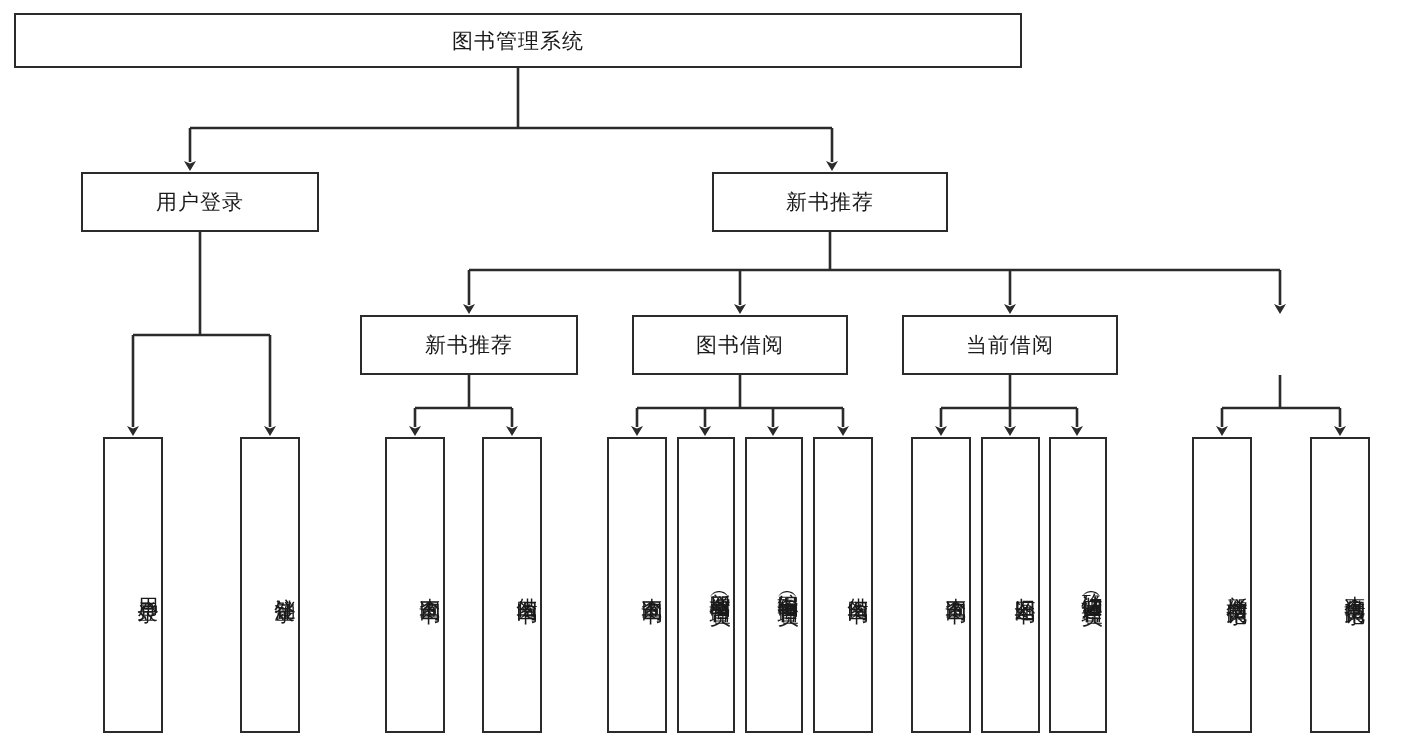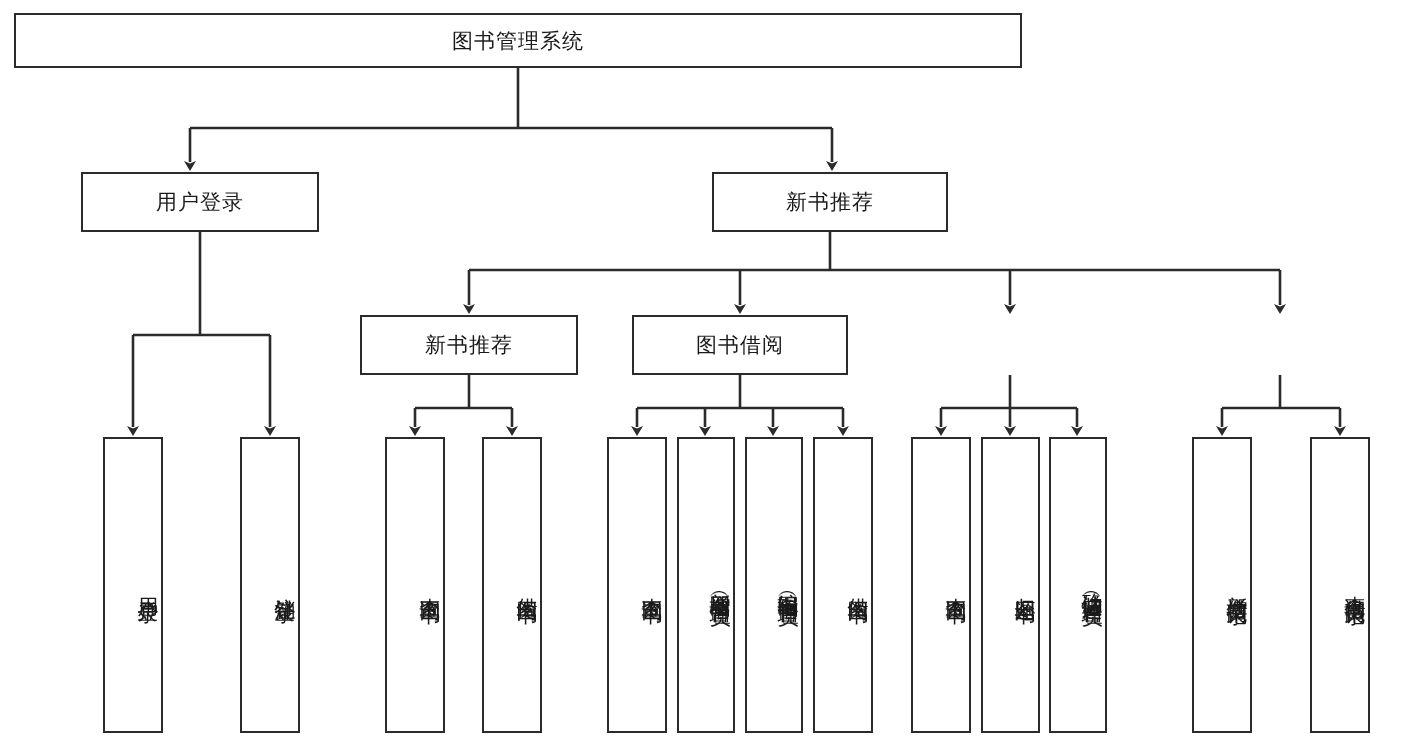--- a/index.html
+++ b/index.html
@@ -135,20 +135,23 @@
   <div class="node horiz" style="left:712px; top:172px; width:236px; height:60px;">
     <span>新书推荐</span>
   </div>
 
   <div class="node horiz" style="left:360px; top:315px; width:218px; height:60px;">
     <span>新书推荐</span>
   </div>
   <div class="node horiz" style="left:632px; top:315px; width:216px; height:60px;justify-content:center;">
     <span>图书借阅</span>
   </div>
+  <div class="node horiz" style="left:902px; top:315px; width:216px; height:60px;">
+    <span>当前借阅</span>
+  </div>
 
   <div class="node vert" style="left:103px; top:437px; width:60px; height:296px;">
     <span class="vtext">用户登录</span>
   </div>
   <div class="node vert" style="left:240px; top:437px; width:60px; height:296px;">
     <span class="vtext">注销登录</span>
   </div>
 
   <div class="node vert" style="left:385px; top:437px; width:60px; height:296px;">
     <span class="vtext">查询图书</span>

